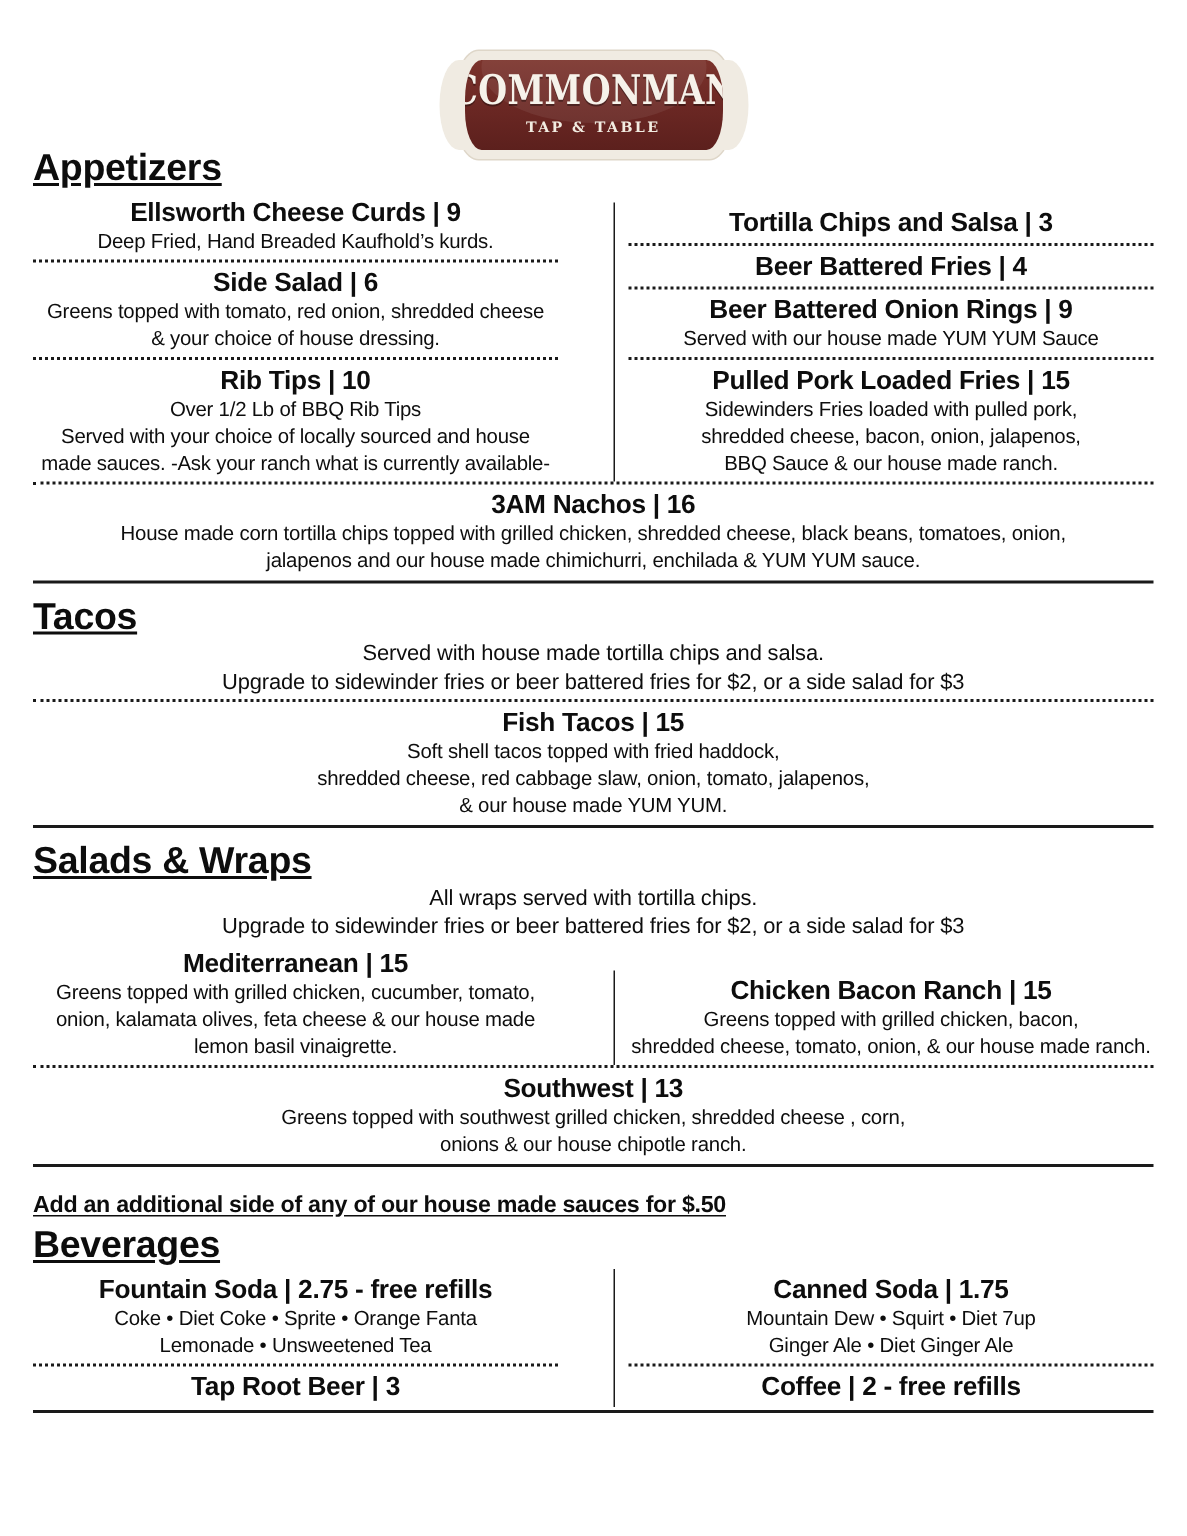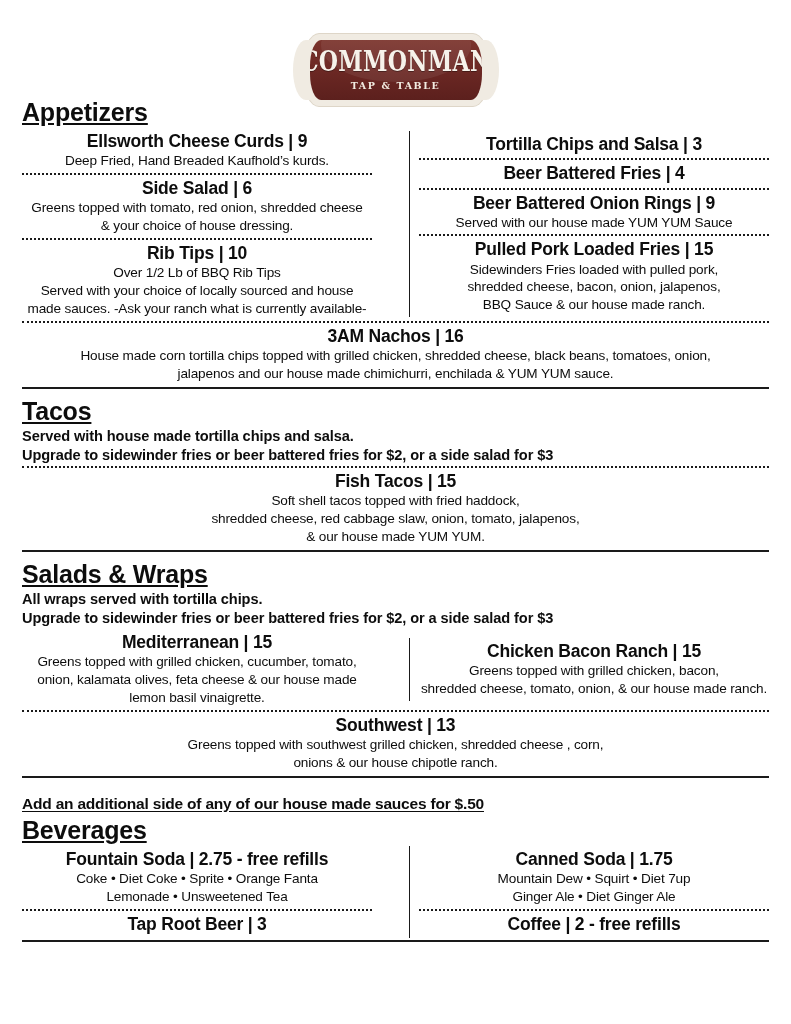--- a/index.html
+++ b/index.html
@@ -104,42 +104,42 @@
   .sec-head {
     font-weight: bold;
     font-size: 25px;
     line-height: 1.08;
     text-decoration: underline;
     text-underline-offset: 2px;
     padding: 3px 0 2px;
     letter-spacing: -0.2px;
   }
   .sec-note {
-    text-align: left;
-    font-weight: bold;
+    text-align: center;
+    font-weight: normal;
     font-size: 14.6px;
     line-height: 1.34;
     letter-spacing: -0.1px;
   }
 
   
   .rule-solid {
     border-top: 2px solid #1a1a1a;
     height: 0;
     margin: 2px 0 0;
   }
   .rule-dot {
     border-top: 2px dotted #1a1a1a;
     height: 0;
   }
 
   
   .row2 {
     display: flex;
-    align-items: center;
+    align-items: flex-end;
     width: 100%;
     gap: 28px;
   }
   .col {
     flex: 1 1 0;
     min-width: 0;
     display: flex;
     flex-direction: column;
   }
   .col.left  { padding-right: 9px; }

